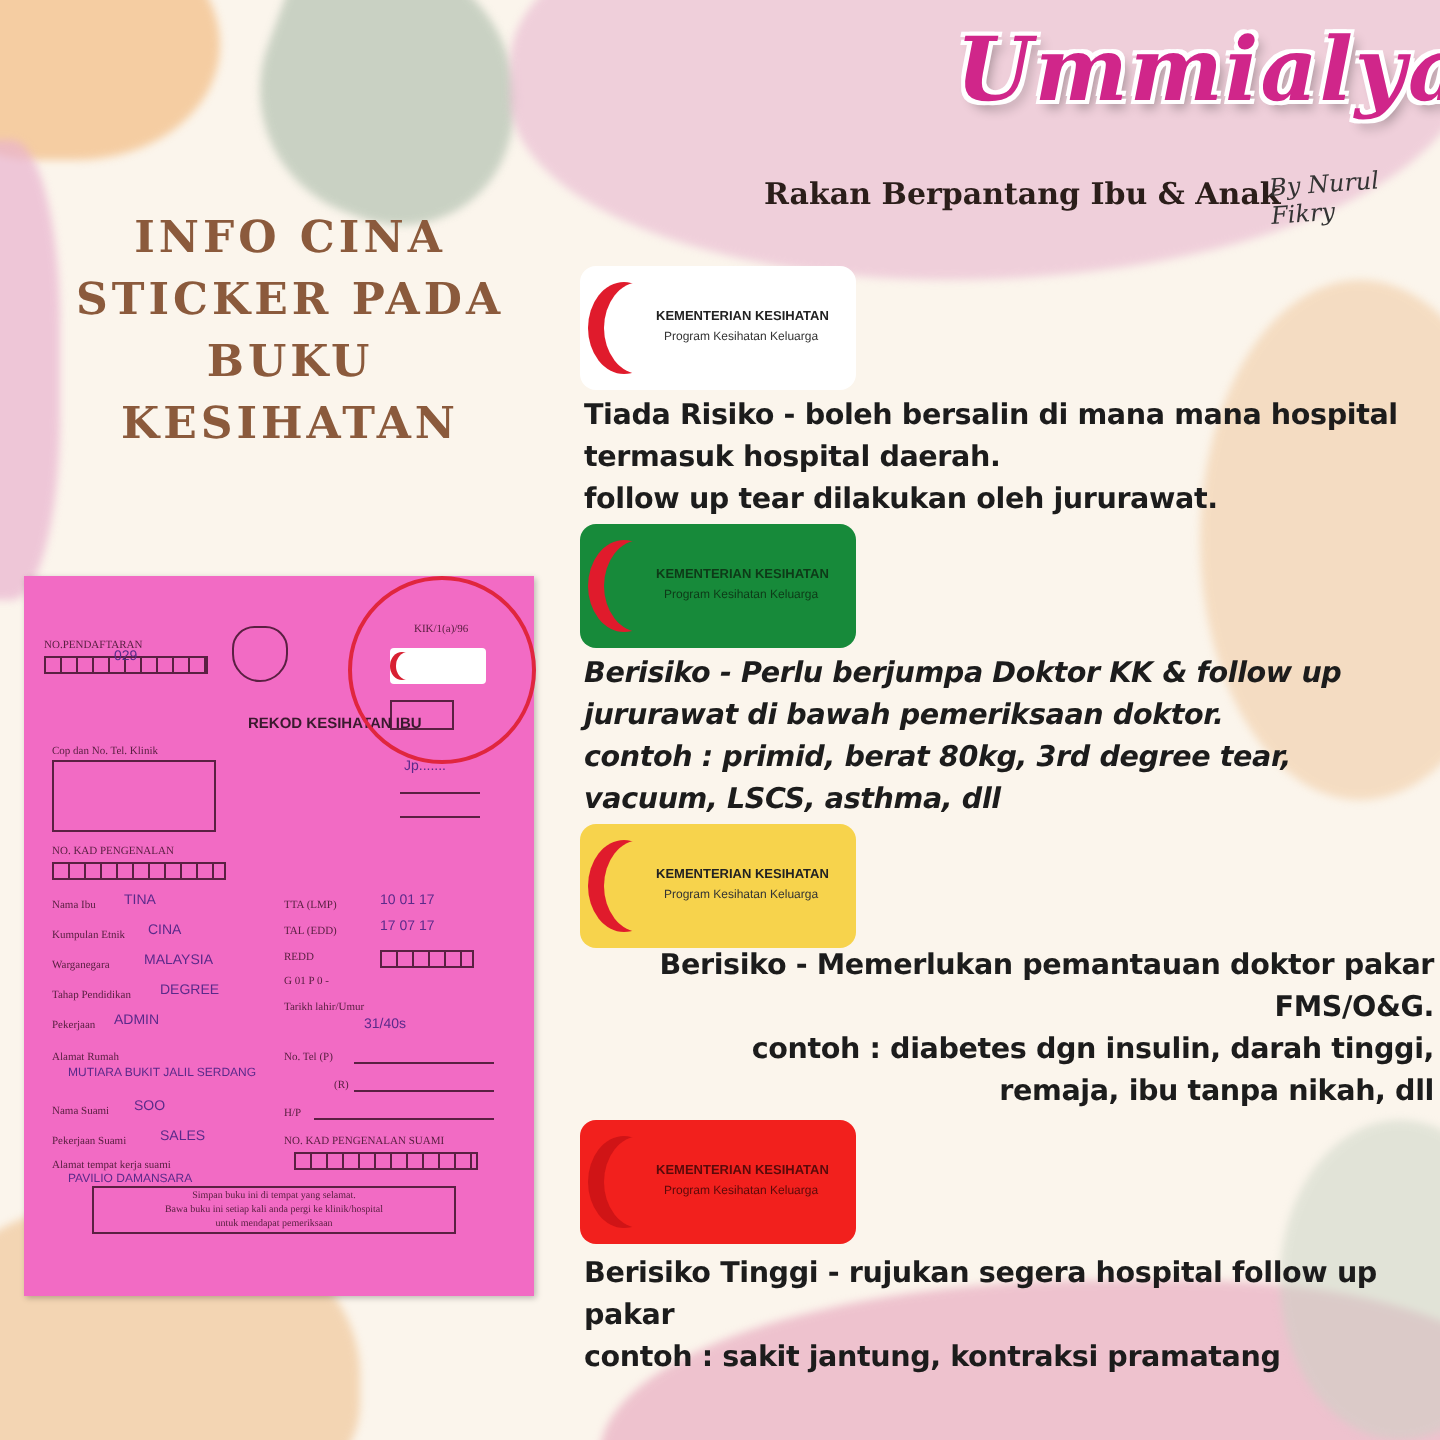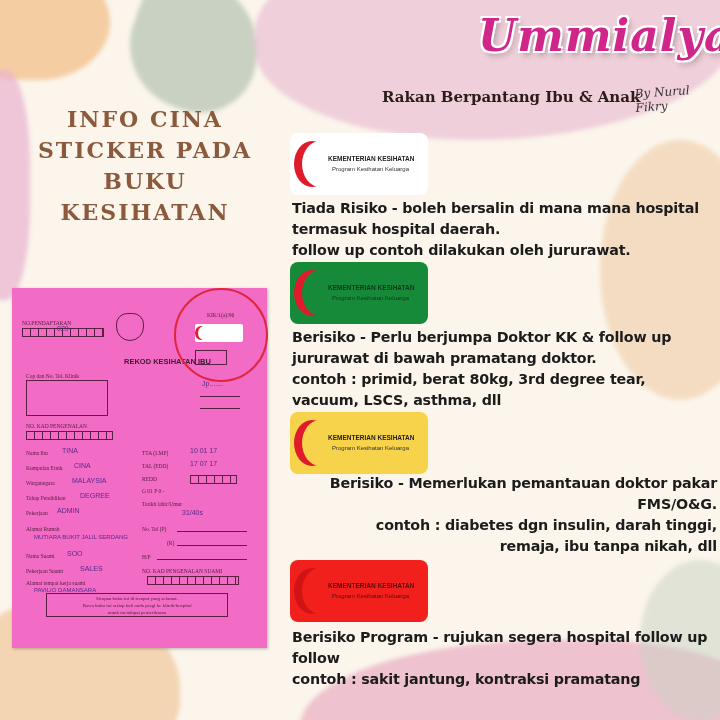--- a/index.html
+++ b/index.html
@@ -52,21 +52,21 @@
   .st-green { top:262px; background:#178a3a; }
   .st-green .s1, .st-green .s2 { color:#0e3a18; }
   .st-yellow { top:412px; background:#f7d34c; }
   .st-red { top:560px; background:#f2201d; }
   .st-red .moon { box-shadow:-8px 0 0 0 #d01416; }
   .st-red .s1, .st-red .s2 { color:#5a0a0a; }
 
   .desc { position:absolute; left:292px; width:425px; font-family:"DejaVu Sans", sans-serif; font-weight:bold;
           font-size:14.3px; line-height:21px; color:#1c1c1c; letter-spacing:-0.2px; }
   .desc div { white-space:nowrap; }
-  .d1 { top:198px; } .d2 { top:327px; } .d3 { top:473px;text-align:right; } .d4 { top:627px; }
+  .d1 { top:198px; } .d2 { top:327px;font-style:italic; } .d3 { top:473px;text-align:right; } .d4 { top:627px; }
 </style>
 </head>
 <body>
 
 <div class="blob blob-orange-tl"></div>
 <div class="blob blob-pink-l"></div>
 <div class="blob blob-green"></div>
 <div class="blob blob-pink-tr"></div>
 <div class="blob blob-peach-r"></div>
 <div class="blob blob-orange-bl"></div>
@@ -150,31 +150,31 @@
 <div class="circle"></div>
 
 <div class="sticker st-white">
   <div class="moon"></div>
   <div class="s1">KEMENTERIAN KESIHATAN</div>
   <div class="s2">Program Kesihatan Keluarga</div>
 </div>
 <div class="desc d1">
   <div>Tiada Risiko - boleh bersalin di mana mana hospital</div>
   <div>termasuk hospital daerah.</div>
-  <div>follow up contoh dilakukan oleh jururawat.</div>
+  <div>follow up tear dilakukan oleh jururawat.</div>
 </div>
 
 <div class="sticker st-green">
   <div class="moon"></div>
   <div class="s1">KEMENTERIAN KESIHATAN</div>
   <div class="s2">Program Kesihatan Keluarga</div>
 </div>
 <div class="desc d2">
   <div>Berisiko - Perlu berjumpa Doktor KK &amp; follow up</div>
-  <div>jururawat di bawah pramatang doktor.</div>
+  <div>jururawat di bawah pemeriksaan doktor.</div>
   <div>contoh : primid, berat 80kg, 3rd degree tear,</div>
   <div>vacuum, LSCS, asthma, dll</div>
 </div>
 
 <div class="sticker st-yellow">
   <div class="moon"></div>
   <div class="s1">KEMENTERIAN KESIHATAN</div>
   <div class="s2">Program Kesihatan Keluarga</div>
 </div>
 <div class="desc d3">
@@ -183,16 +183,16 @@
   <div>contoh : diabetes dgn insulin, darah tinggi,</div>
   <div>remaja, ibu tanpa nikah, dll</div>
 </div>
 
 <div class="sticker st-red">
   <div class="moon"></div>
   <div class="s1">KEMENTERIAN KESIHATAN</div>
   <div class="s2">Program Kesihatan Keluarga</div>
 </div>
 <div class="desc d4">
-  <div>Berisiko Program - rujukan segera hospital follow up</div>
-  <div>follow</div>
+  <div>Berisiko Tinggi - rujukan segera hospital follow up</div>
+  <div>pakar</div>
   <div>contoh : sakit jantung, kontraksi pramatang</div>
 </div>
 
 </body></html>

